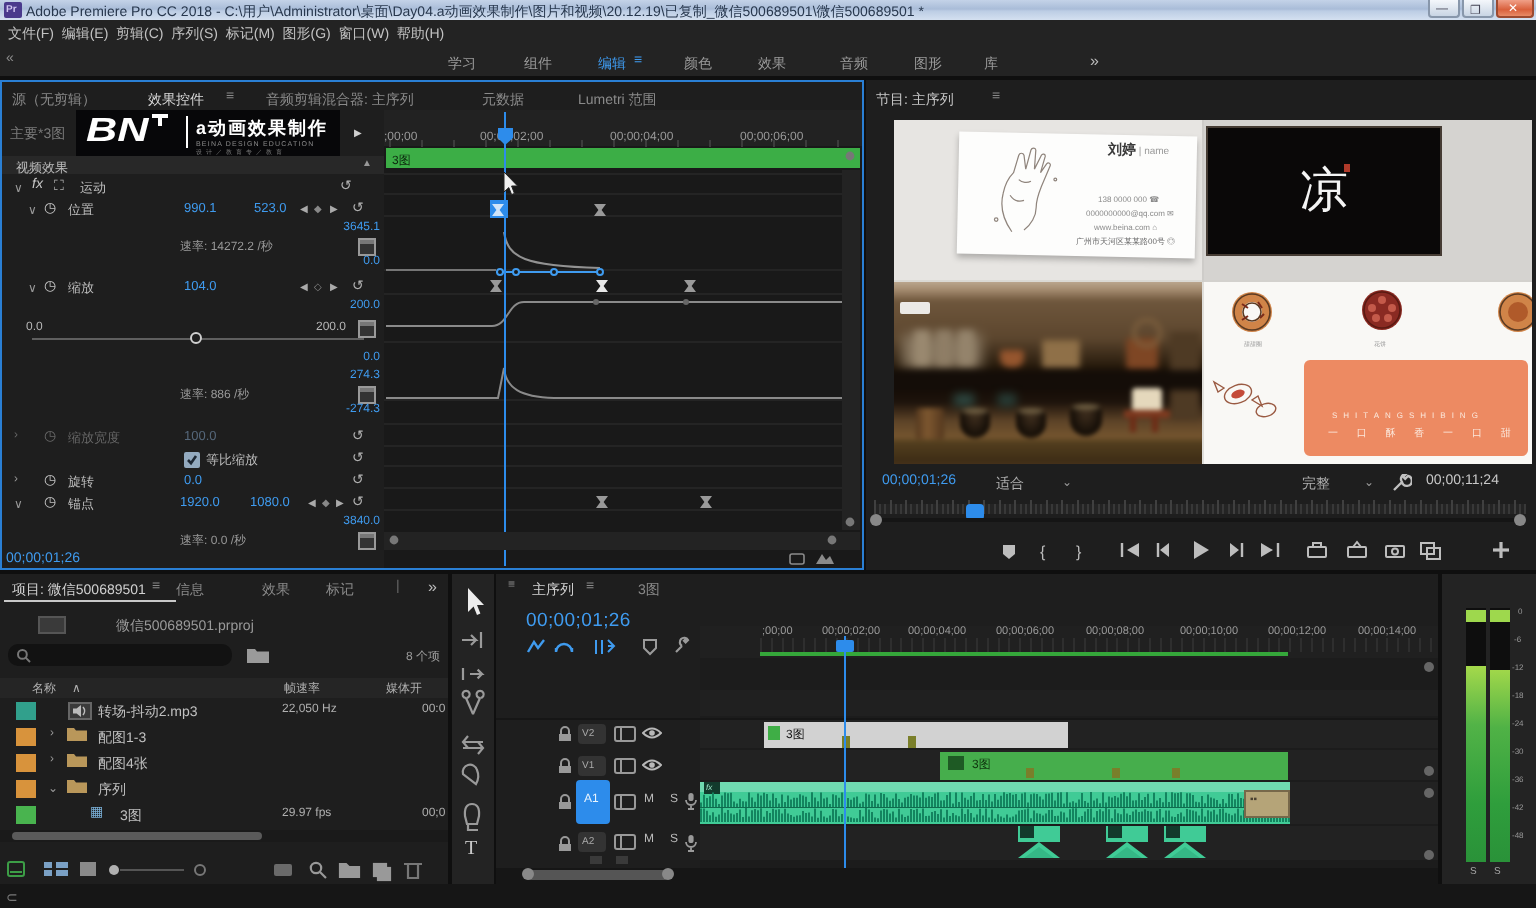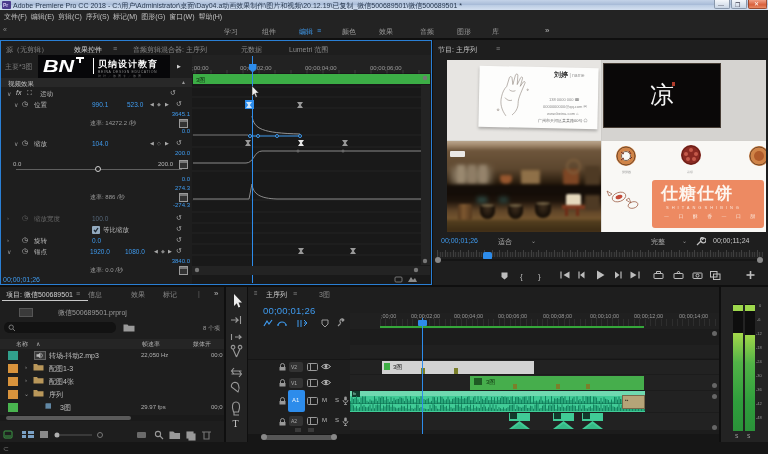--- a/index.html
+++ b/index.html
@@ -49,21 +49,21 @@
 <div class="tx" style="left:289px;top:45px;font-size:7px;color:#8a8a8a;">Lumetri 范围</div>
 
 <div class="tx" style="left:5px;top:62px;font-size:7px;color:#7a7a7a;">主要*3图</div>
 <div class="tx" style="left:177px;top:63px;font-size:5px;color:#d0d0d0;">▶</div>
 
 <div class="abs" style="left:38px;top:55px;width:132px;height:23px;background:rgba(5,5,8,0.92);"></div>
 <div class="tx" style="left:43px;top:57px;font-size:16px;font-weight:bold;font-style:italic;color:#fff;letter-spacing:0px;transform:scale(1.35,1.05);transform-origin:0 0;">BN</div>
     <div class="abs" style="left:76px;top:57px;width:8px;height:2px;background:#fff;"></div>
     <div class="abs" style="left:79px;top:59px;width:2px;height:4px;background:#fff;"></div>
 <div class="abs" style="left:93px;top:58px;width:1px;height:16px;background:#fff;"></div>
-<div class="tx" style="left:98px;top:58px;font-size:9px;font-weight:bold;color:#fff;letter-spacing:1px;">贝纳设计教育</div>
+<div class="tx" style="left:98px;top:58px;font-size:9px;font-weight:bold;color:#fff;letter-spacing:1px;">a动画效果制作</div>
 <div class="tx" style="left:98px;top:69.5px;font-size:3.5px;color:#8a8a8a;letter-spacing:0.6px;">BEINA DESIGN EDUCATION</div>
 <div class="tx" style="left:98px;top:74px;font-size:3px;color:#777;letter-spacing:2px;">设计／教育专／教育</div>
 
 <div class="abs" style="left:1px;top:78px;width:191px;height:9px;background:#282828;"></div>
 <div class="tx" style="left:8px;top:80px;font-size:6.5px;color:#bdbdbd;">视频效果</div>
 <div class="tx" style="left:181px;top:79px;font-size:5px;color:#999;">▲</div>
 
 <div class="tx" style="left:7px;top:90px;font-size:6px;color:#999;">∨</div>
 <div class="tx" style="left:16px;top:89px;font-size:7px;font-style:italic;color:#c8c8c8;">fx</div>
 <div class="tx" style="left:27px;top:89px;font-size:7px;color:#b0b0b0;">⛶</div>
@@ -311,21 +311,20 @@
       <circle cx="158" cy="15" r="9" fill="none" stroke="#5a3a22" stroke-width="0.8"></circle>
 <g fill="none" stroke="#9a5a42" stroke-width="0.7">
 <ellipse cx="18" cy="56" rx="7" ry="4.5" transform="rotate(-20 18 56)"></ellipse>
 <path d="M11,53 l-5,-3 l2,5 z M25,59 l5,3 l-2,-5 z"></path>
 <ellipse cx="32" cy="64" rx="5" ry="3.2" transform="rotate(-15 32 64)"></ellipse>
 </g>
 <ellipse cx="18" cy="56" rx="3.5" ry="2" transform="rotate(-20 18 56)" fill="#c44a38"></ellipse>
 </svg>
 
 <div class="abs" style="left:652px;top:180px;width:112px;height:48px;background:#ed8a62;border-radius:3px;"></div>
-<div class="tx" style="left:661px;top:182px;font-size:17px;color:#fdf6ef;font-weight:bold;font-family:'Liberation Serif',serif;letter-spacing:1px;">仕糖仕饼</div>
 <div class="tx" style="left:666px;top:205px;font-size:4px;color:#fbe8dc;letter-spacing:3px;">SHITANGSHIBING</div>
 <div class="tx" style="left:664px;top:213px;font-size:5px;color:#fbe8dc;letter-spacing:4px;">一 口 酥 香 一 口 甜</div>
 
 <div class="abs" style="left:601px;top:60px;width:1px;height:172px;background:rgba(200,198,194,0.5);"></div>
 <div class="abs" style="left:447px;top:140px;width:319px;height:1px;background:rgba(210,208,204,0.6);"></div>
 
 <div class="tx" style="left:441px;top:237px;font-size:7px;color:#3f9bef;">00;00;01;26</div>
 <div class="tx" style="left:498px;top:237px;font-size:7px;color:#b0b0b0;">适合</div>
 <div class="tx" style="left:531px;top:237px;font-size:6px;color:#999;">⌄</div>
 <div class="tx" style="left:651px;top:237px;font-size:7px;color:#b0b0b0;">完整</div>

